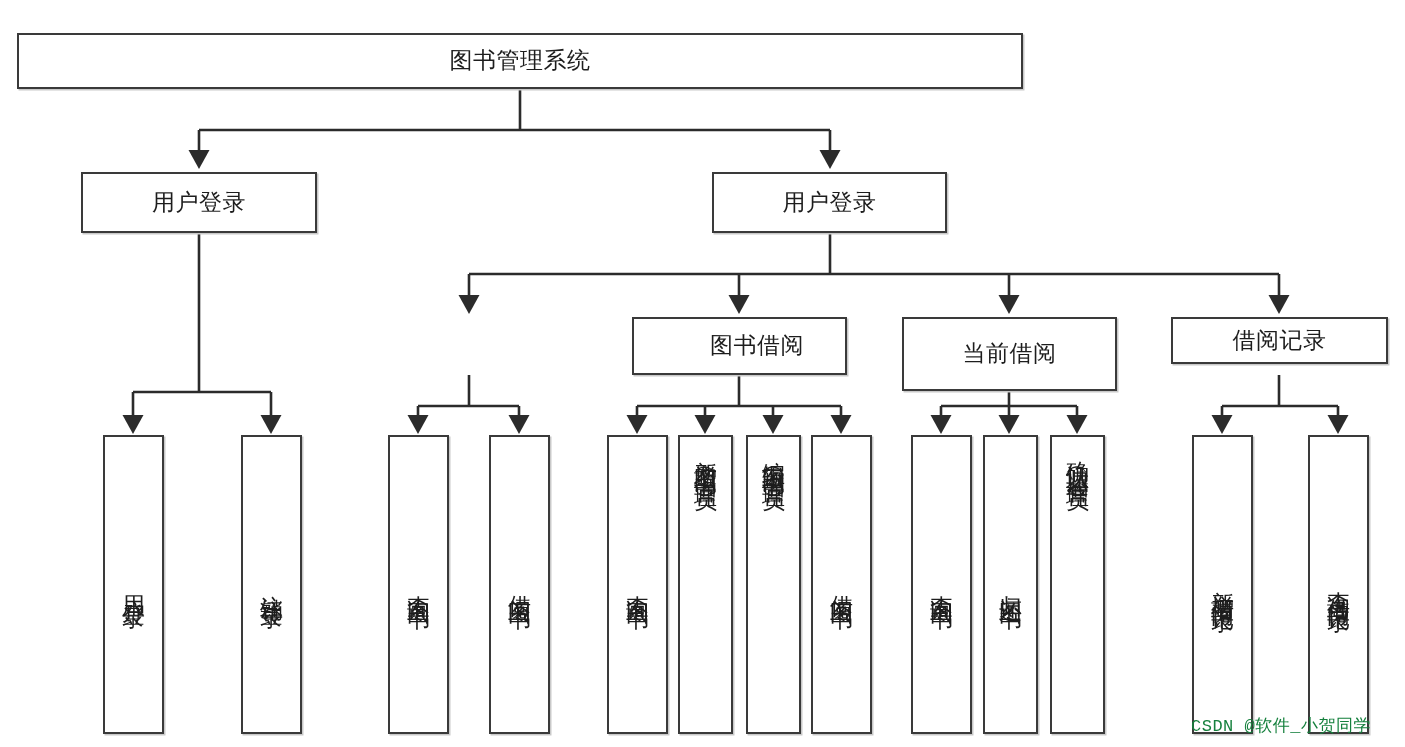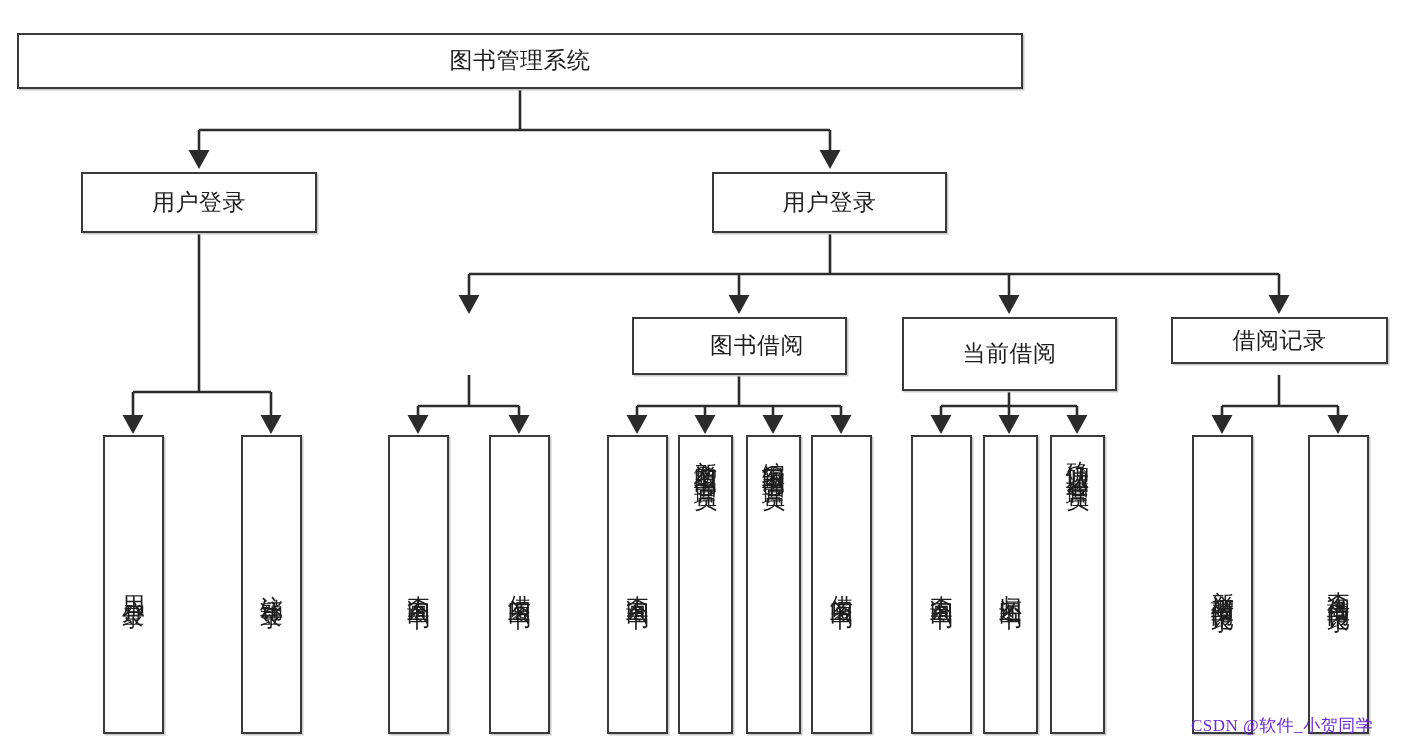--- a/index.html
+++ b/index.html
@@ -65,24 +65,24 @@
   }
   .node.vertical.top-aligned {
     align-items: flex-start;
     padding-top: 6px;
   }
   #watermark {
     position: absolute;
     left: 1191px;
     top: 714px;
     font-size: 17px;
-    color: #6d28d9;
+    color: #15803d;
     letter-spacing: 0.5px;
     white-space: nowrap;
-    font-family: Liberation Serif, serif;
+    font-family: Liberation Mono, monospace;
   }
 </style>
 </head>
 <body>
 
 <div id="diagram-canvas">
 
   <svg class="connectors" viewBox="0 0 1405 747">
     <defs>
       <marker id="arrow" markerWidth="9" markerHeight="9" refX="3.2" refY="4.5" orient="auto" markerUnits="strokeWidth">

